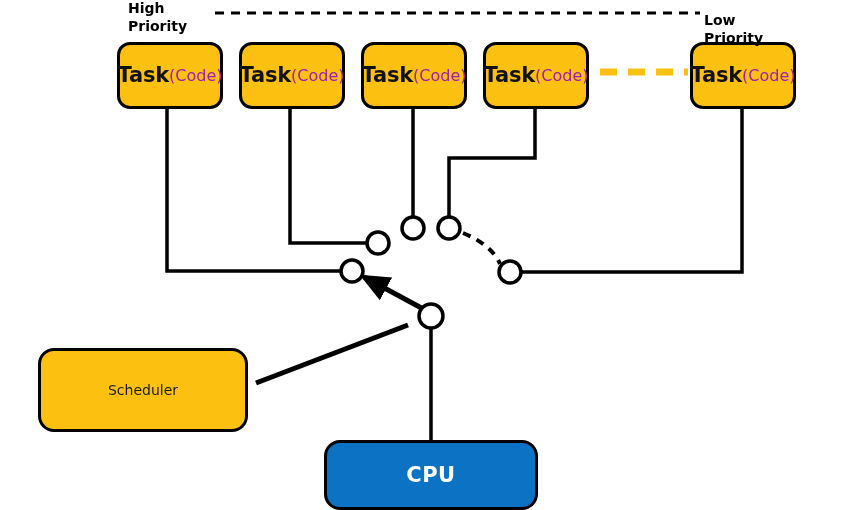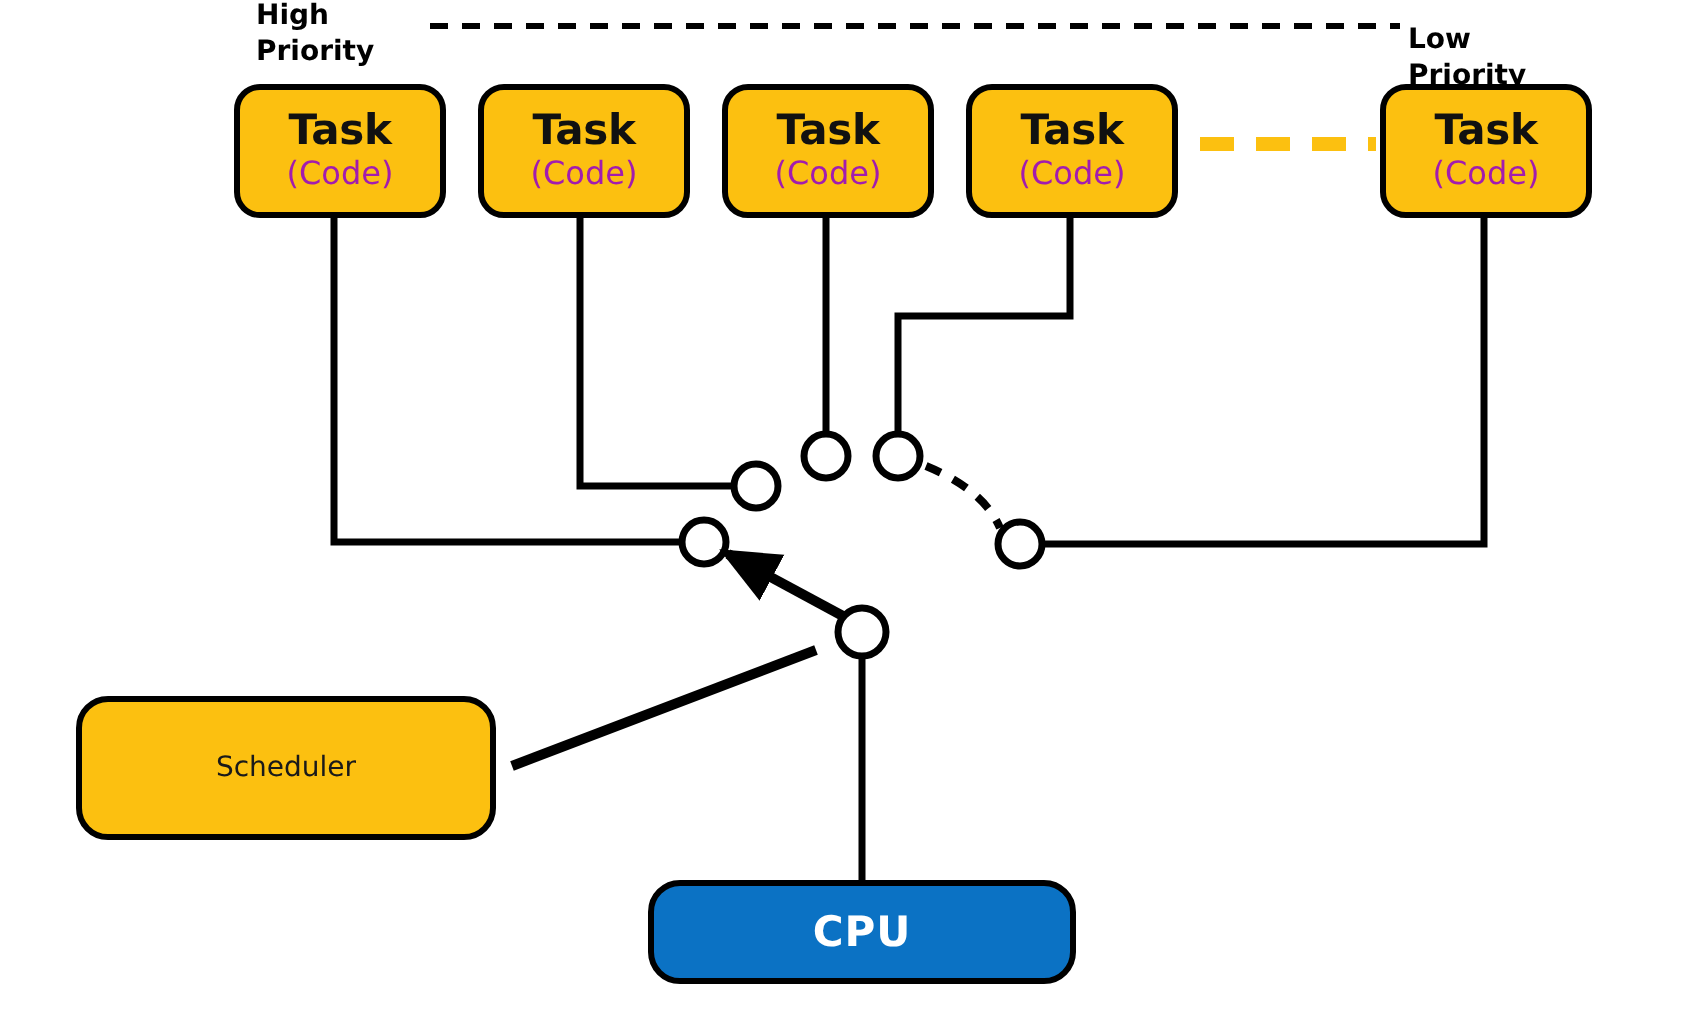--- a/index.html
+++ b/index.html
@@ -23,21 +23,21 @@
     top: 0;
     width: 850px;
     height: 510px;
   }
   .node {
     position: absolute;
     box-sizing: border-box;
     border: 3px solid #000000;
     border-radius: 14px;
     display: flex;
-    flex-direction: column;
+    flex-direction: row;
     align-items: center;
     justify-content: center;
     z-index: 3;
   }
   .task-node {
     background: #fcc010;
     width: 106px;
     height: 67px;
     top: 42px;
     border-radius: 13px;
@@ -53,33 +53,33 @@
     font-size: 16px;
     color: #a21caf;
     line-height: 1.15;
     margin-top: 2px;
   }
   .scheduler-node {
     background: #fcc010;
     left: 38px;
     top: 348px;
     width: 210px;
-    height: 72px;
+    height: 84px;
     border-radius: 16px;
   }
   .scheduler-label {
     font-size: 14px;
     color: #1a1a1a;
   }
   .cpu-node {
     background: #0b72c4;
     left: 324px;
     top: 440px;
     width: 214px;
-    height: 52px;
+    height: 70px;
     border-radius: 16px;
   }
   .cpu-label {
     font-size: 21px;
     font-weight: bold;
     color: #ffffff;
     letter-spacing: 0.5px;
   }
   .priority-label {
     position: absolute;

